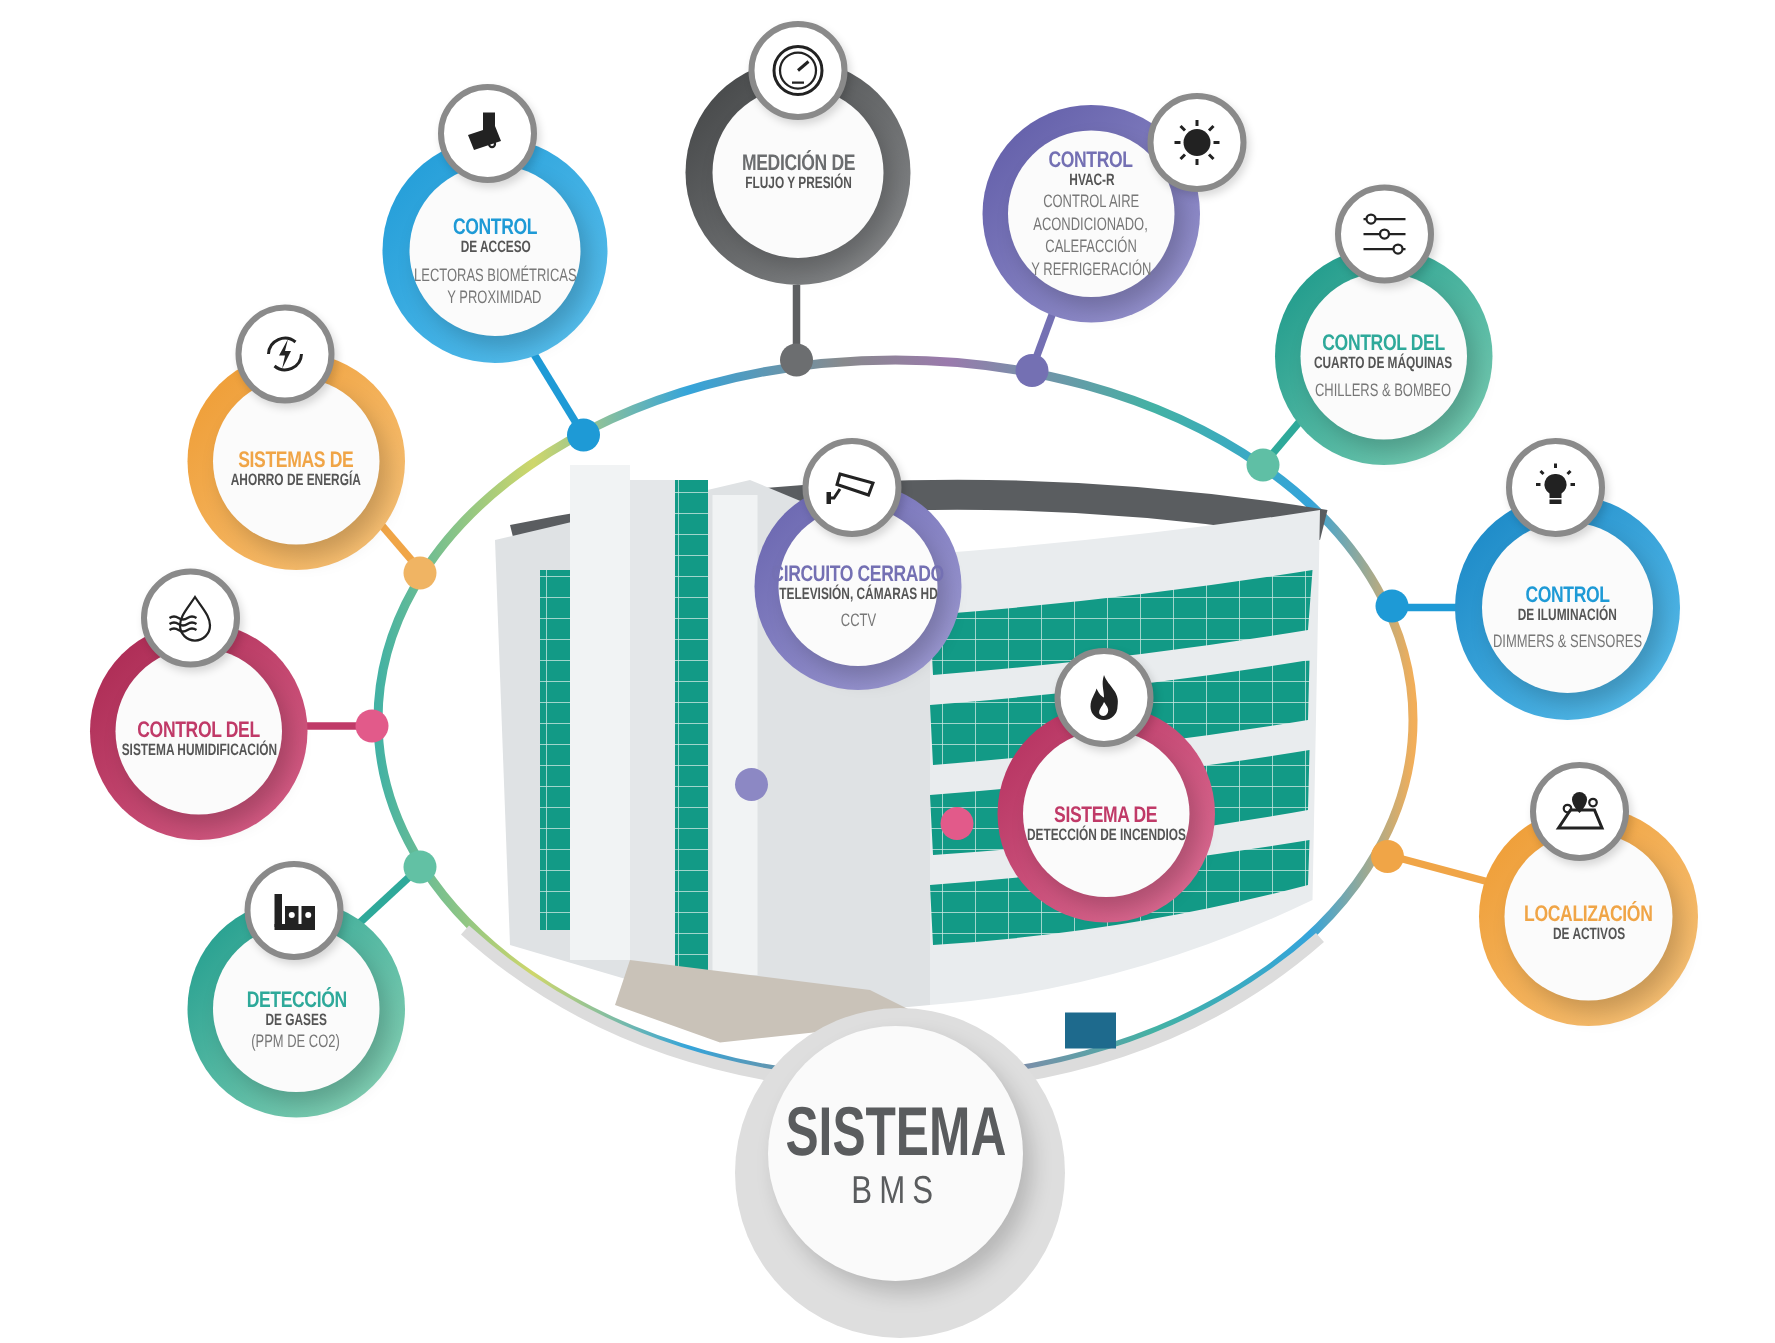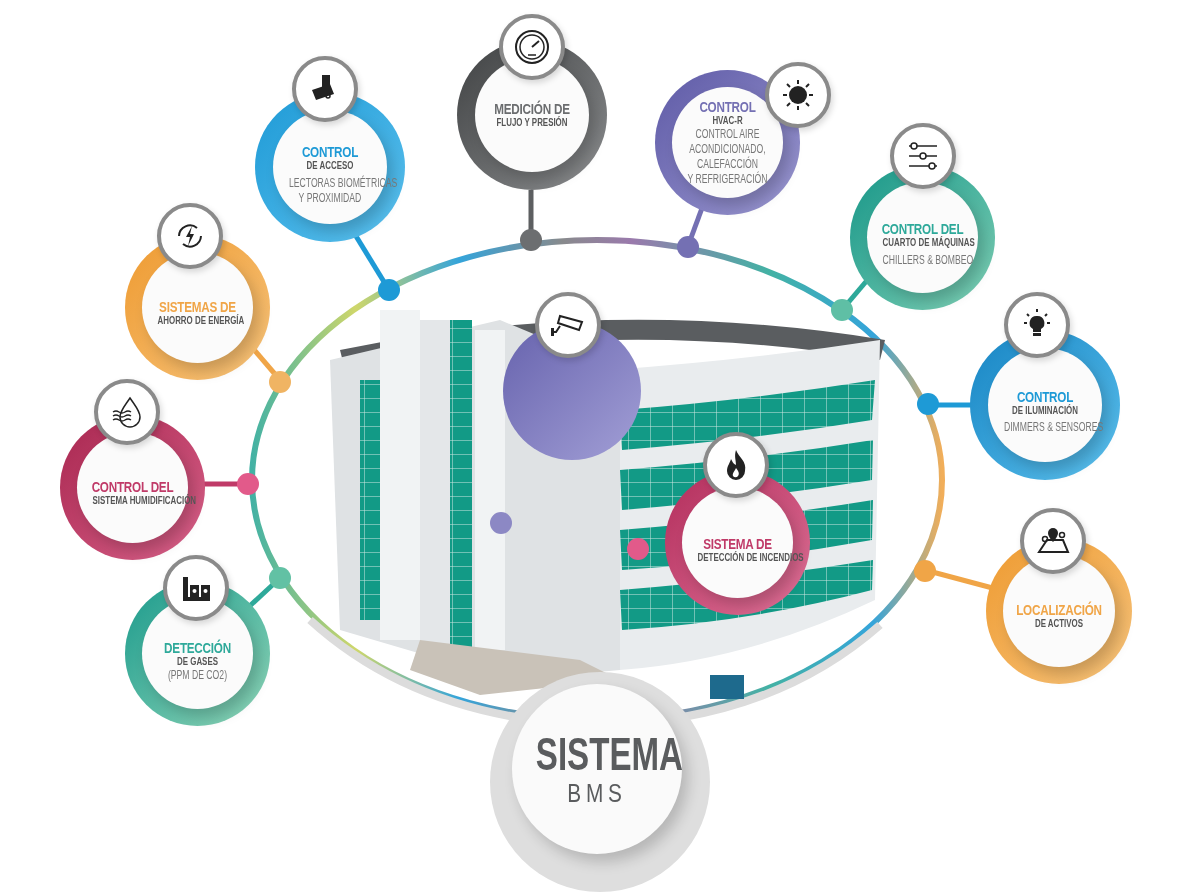--- a/index.html
+++ b/index.html
@@ -1,20 +1,20 @@
 <!DOCTYPE html>
 <html><head>
 <meta charset="utf-8">
 <style>
   html,body{margin:0;padding:0;background:#ffffff;}
   body{width:1183px;height:895px;position:relative;overflow:hidden;font-family:"Liberation Sans","DejaVu Sans",sans-serif;}
   .stage{position:absolute;left:0;top:0;width:1183px;height:895px;}
   svg.lines{position:absolute;left:0;top:0;width:1183px;height:895px;}
   .node{position:absolute;border-radius:50%;box-sizing:border-box;}
-  .node .inner{position:absolute;border-radius:50%;background:#fbfbfb;box-shadow:6px 8px 14px rgba(0,0,0,0.18);display:flex;flex-direction:column;justify-content:center;text-align:center;}
+  .node .inner{position:absolute;border-radius:50%;background:#fbfbfb;box-shadow:6px 8px 14px rgba(0,0,0,0.18);display:flex;flex-direction:column;align-items:center;justify-content:center;text-align:center;}
   .node .icon-badge{position:absolute;width:66px;height:66px;border-radius:50%;background:#ffffff;border:4px solid #8a8a8a;box-sizing:border-box;display:flex;align-items:center;justify-content:center;box-shadow:2px 3px 6px rgba(0,0,0,0.15);}
   .t1{font-family:"Liberation Sans Narrow","Liberation Sans",sans-serif;font-weight:bold;font-size:15px;letter-spacing:-0.3px;transform:scaleX(0.78);line-height:15px;white-space:nowrap;}
   .t2{font-family:"Liberation Sans",sans-serif;font-size:11px;color:#555;transform:scaleX(0.72);line-height:13px;white-space:nowrap;font-weight:bold;}
   .t3{font-family:"Liberation Sans",sans-serif;font-size:12px;color:#777;transform:scaleX(0.72);line-height:15px;white-space:nowrap;}
   .bld{position:absolute;}
   .dot{position:absolute;width:22px;height:22px;border-radius:50%;}
 </style>
 </head>
 <body>
 
@@ -234,40 +234,46 @@
           <path d="M20 3 C14 12 10 16 10 22 a10 10 0 0 0 20 0 c0 -6 -4 -10 -10 -19z" fill="none" stroke="#222" stroke-width="1.5"></path>
           <g stroke="#222" stroke-width="1.5" fill="none">
             <path d="M3 17 q3 -2 6 0 t6 0 t6 0"></path>
             <path d="M3 21 q3 -2 6 0 t6 0 t6 0"></path>
             <path d="M3 25 q3 -2 6 0 t6 0 t6 0"></path>
           </g>
         </svg>
     </div>
   </div>
 
-  <div class="node" style="left:125px;top:581px;width:145px;height:145px;background:linear-gradient(135deg,#1b9a8c,#8fd6b8);">
+  <div class="node" style="left:125px;top:600px;width:145px;height:145px;background:linear-gradient(135deg,#1b9a8c,#8fd6b8);">
     <div class="inner" style="left:17px;top:17px;width:111px;height:111px;">
       <div style="height:16px"></div>
       <span class="t1" style="color:#2ea99a">DETECCIÓN</span>
       <span class="t2">DE GASES</span>
       <span class="t3">(PPM DE CO2)</span>
     </div>
     <div class="icon-badge" style="left:38px;top:-26px;">
       <svg width="32" height="30" viewBox="0 0 32 30">
           <rect x="3" y="4" width="5" height="22" fill="#222"></rect>
           <rect x="3" y="24" width="27" height="4" fill="#222"></rect>
           <rect x="10" y="12" width="9" height="12" fill="#222"></rect>
           <rect x="21" y="12" width="9" height="12" fill="#222"></rect>
           <circle cx="14.5" cy="18" r="2" fill="#fff"></circle>
           <circle cx="25.5" cy="18" r="2" fill="#fff"></circle>
         </svg>
     </div>
   </div>
 
   <div class="node" style="left:503px;top:322px;width:138px;height:138px;background:linear-gradient(135deg,#6662ad,#a29fd6);">
+    <div class="inner" style="left:16px;top:16px;width:106px;height:106px;">
+      <div style="height:14px"></div>
+      <span class="t1" style="color:#7470b3">CIRCUITO CERRADO</span>
+      <span class="t2">TELEVISIÓN, CÁMARAS HD</span>
+      <span class="t3" style="margin-top:3px">CCTV</span>
+    </div>
     <div class="icon-badge" style="left:32px;top:-30px;">
       <svg width="36" height="30" viewBox="0 0 36 30">
           <path d="M10 6 L32 12 L29 20 L8 13 Z" fill="none" stroke="#222" stroke-width="2"></path>
           <path d="M10 16 L6 22 H2" fill="none" stroke="#222" stroke-width="2"></path>
           <rect x="1" y="18" width="3" height="8" fill="#222"></rect>
         </svg>
     </div>
   </div>
 
   <div class="node" style="left:490px;top:672px;width:220px;height:220px;background:#dedede;">

